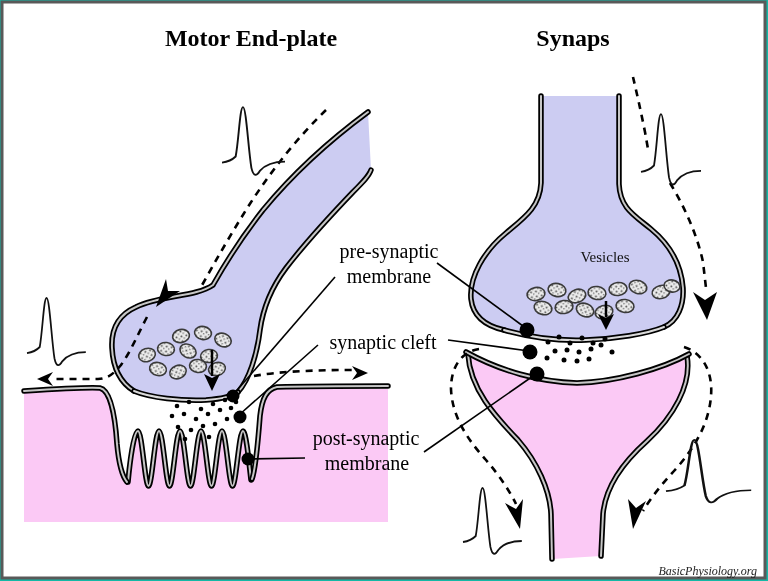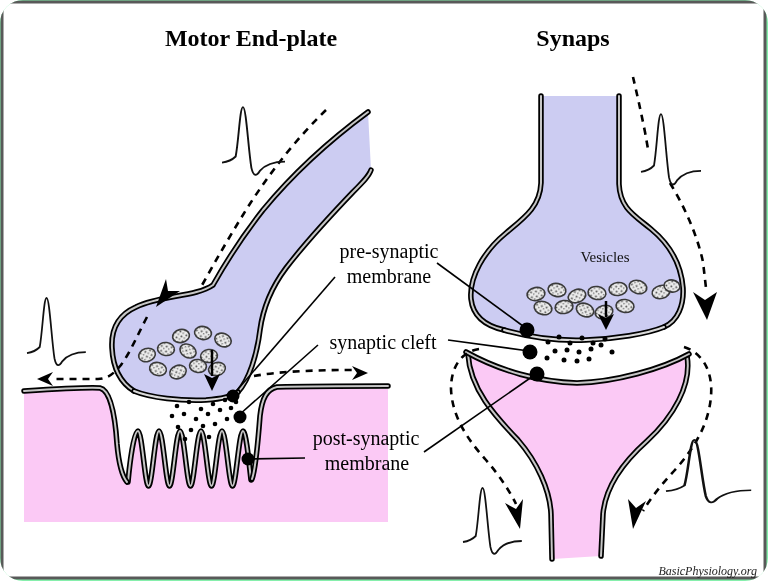--- a/index.html
+++ b/index.html
@@ -1,17 +1,17 @@
 <!DOCTYPE html>
 <html><head>
 <meta charset="utf-8">
 <style>
   html,body{margin:0;padding:0;background:#fff;}
-  .stage{position:relative;width:768px;height:581px;background:#86efac;overflow:hidden;
-         font-family:"Liberation Serif",serif;border-radius:23px;}
+  .stage{position:relative;width:768px;height:581px;background:#14b8a6;overflow:hidden;
+         font-family:"Liberation Serif",serif;}
   svg{display:block;}
   .title{font:bold 24px "Liberation Serif",serif;fill:#000;}
   .lbl{font:20px "Liberation Serif",serif;fill:#000;}
   .ves{font:15px "Liberation Serif",serif;fill:#111;}
   .wm{font:italic 12px "Liberation Serif",serif;fill:#222;}
   .mem-o{stroke:#000;stroke-width:5.5;fill:none;stroke-linecap:round;}
   .mem-i{stroke:#c6c6c6;stroke-width:2;fill:none;stroke-linecap:round;}
   .mem-i2{stroke:#d9d9d9;stroke-width:2;fill:none;stroke-linecap:round;}
   .dash{stroke:#000;stroke-width:2.6;fill:none;stroke-dasharray:7 6;stroke-linecap:butt;}
   .spk{stroke:#111;stroke-width:1.8;fill:none;vector-effect:non-scaling-stroke;}

